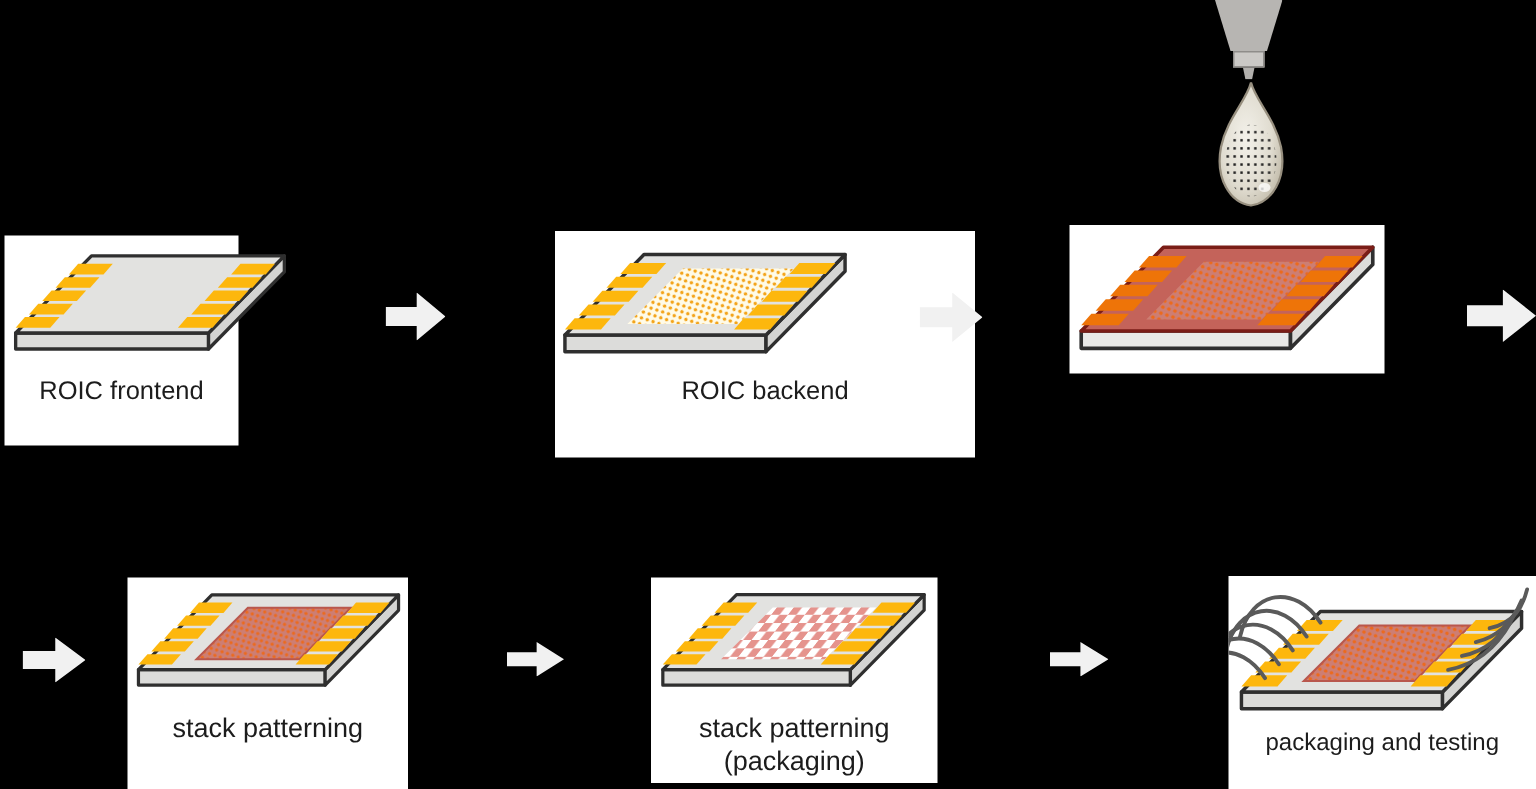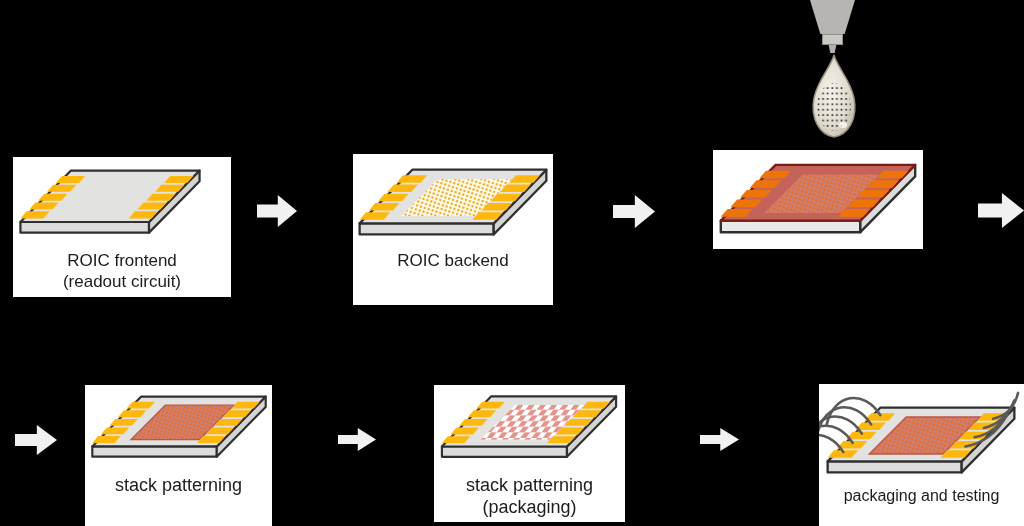--- a/index.html
+++ b/index.html
@@ -17,21 +17,21 @@
          border:1.5px solid #8f8d8a;box-sizing:border-box;}
   .nozzle-tip{position:absolute;left:827px;top:45px;width:11px;height:8px;background:#b2b0ad;
          clip-path:polygon(15% 0,85% 0,70% 100%,30% 100%);}
   .droplet{position:absolute;left:807px;top:53px;overflow:visible;}
 </style>
 </head>
 <body>
 
 <div class="stage">
 
-  <div class="panel" style="left:13px;top:157px;width:218px;height:140px;">
+  <div class="panel" style="left:3px;top:157px;width:156px;height:140px;">
     <svg class="chip" style="left:3px;top:10px;" width="188" height="71" viewBox="0 0 212 80">
       <g stroke="#2f2f2f" stroke-width="2.5" stroke-linejoin="round">
         <polygon points="5,62 150,62 150,74 5,74" fill="#dcdcda"></polygon>
         <polygon points="150,62 207,4 207,16 150,74" fill="#d4d4d2"></polygon>
         <polygon points="62,4 207,4 150,62 5,62" fill="#e2e2e0"></polygon>
       </g>
       <g fill="#fdb70d">
         <polygon points="52,10 78,10 71,18 45,18"></polygon>
           <polygon points="42,20 68,20 61,28 35,28"></polygon>
         <polygon points="32,30 58,30 51,38 25,38"></polygon>
@@ -39,27 +39,26 @@
         <polygon points="12,50 38,50 31,58 5,58"></polygon>
         <polygon points="174,10 200,10 193,18 167,18"></polygon>
           <polygon points="164,20 190,20 183,28 157,28"></polygon>
         <polygon points="154,30 180,30 173,38 147,38"></polygon>
           <polygon points="144,40 170,40 163,48 137,48"></polygon>
         <polygon points="134,50 160,50 153,58 127,58"></polygon>
       </g>
     </svg>
     <div class="label" style="top:94px;font-size:17px;">
       <span>ROIC frontend</span>
-      <span>(readout circuit)</span>
     </div>
   </div>
 
   <div class="arrow" style="left:257px;top:195px;width:40px;height:32px;"></div>
 
-  <div class="panel" style="left:353px;top:154px;width:200px;height:151px;">
+  <div class="panel" style="left:370px;top:154px;width:240px;height:151px;padding-left:40px;">
     <svg class="chip" style="left:2px;top:12px;" width="196" height="74" viewBox="0 0 212 80">
       <defs>
         <pattern id="pd2" width="4.4" height="4.4" patternUnits="userSpaceOnUse" patternTransform="rotate(18)">
           <rect width="4.4" height="4.4" fill="#fffbe8"></rect>
             <circle cx="2.2" cy="2.2" r="1.25" fill="#f3a41b"></circle>
         </pattern>
       </defs>
       <g stroke="#2f2f2f" stroke-width="2.5" stroke-linejoin="round">
         <polygon points="5,62 150,62 150,74 5,74" fill="#dcdcda"></polygon>
         <polygon points="150,62 207,4 207,16 150,74" fill="#d4d4d2"></polygon>

